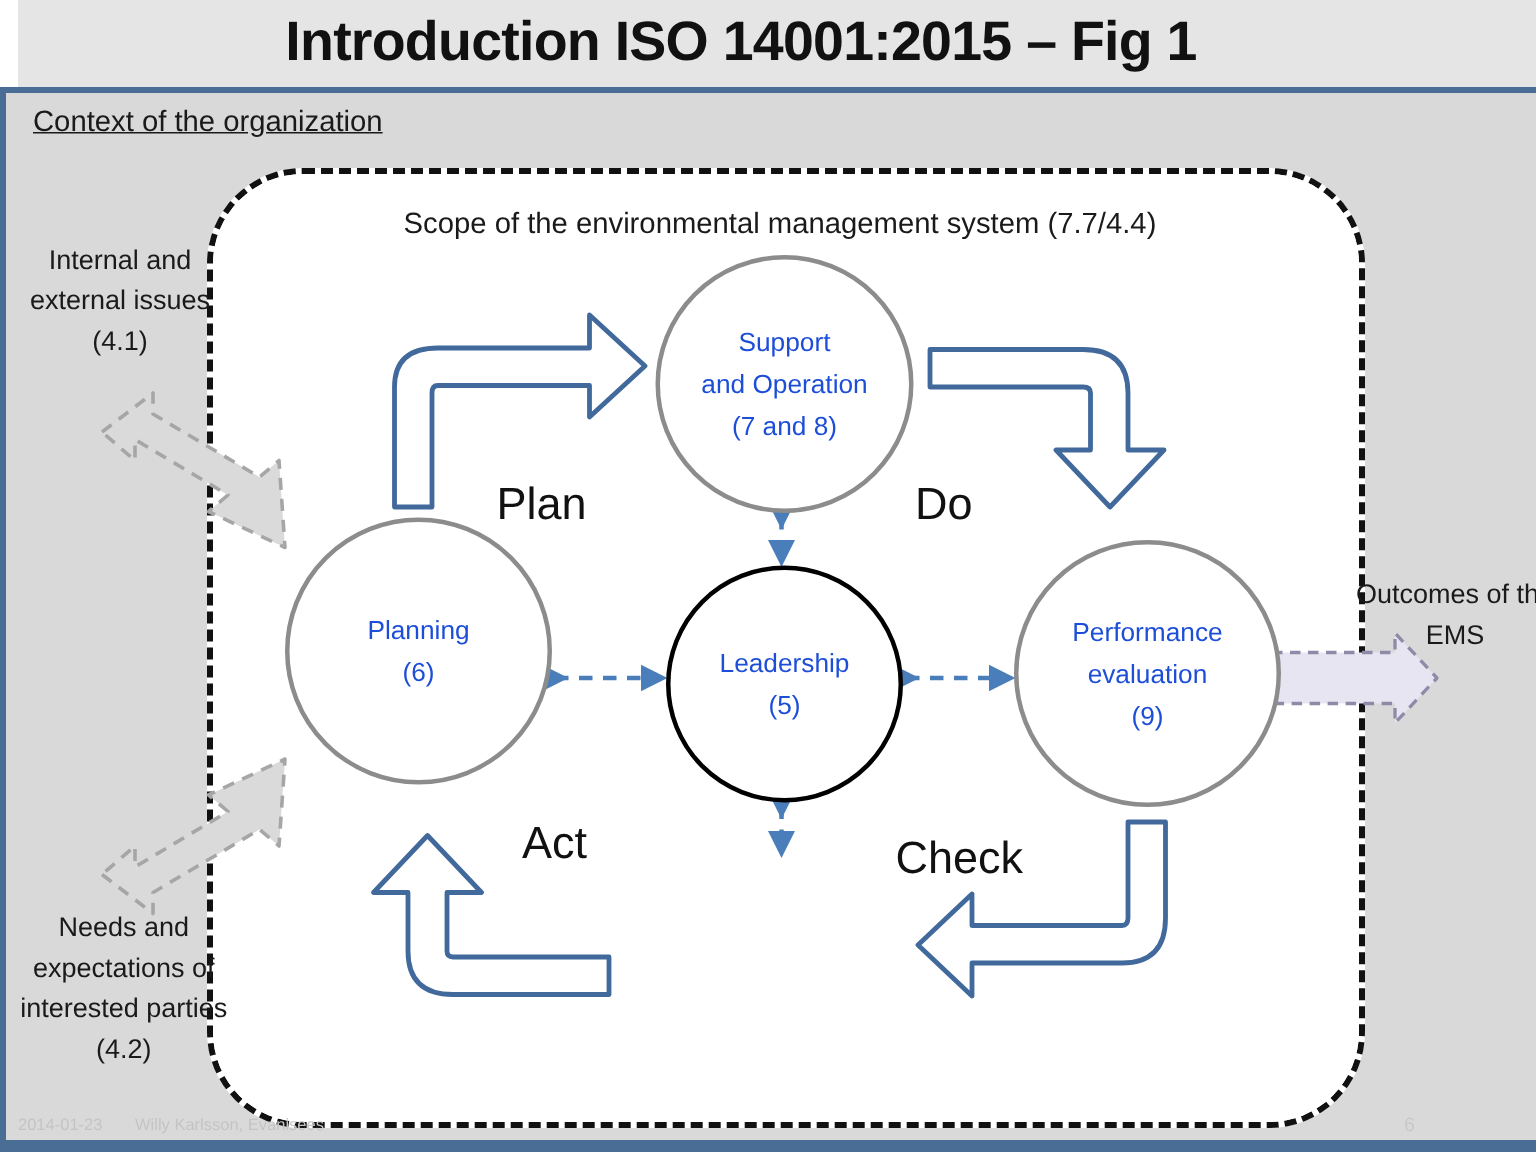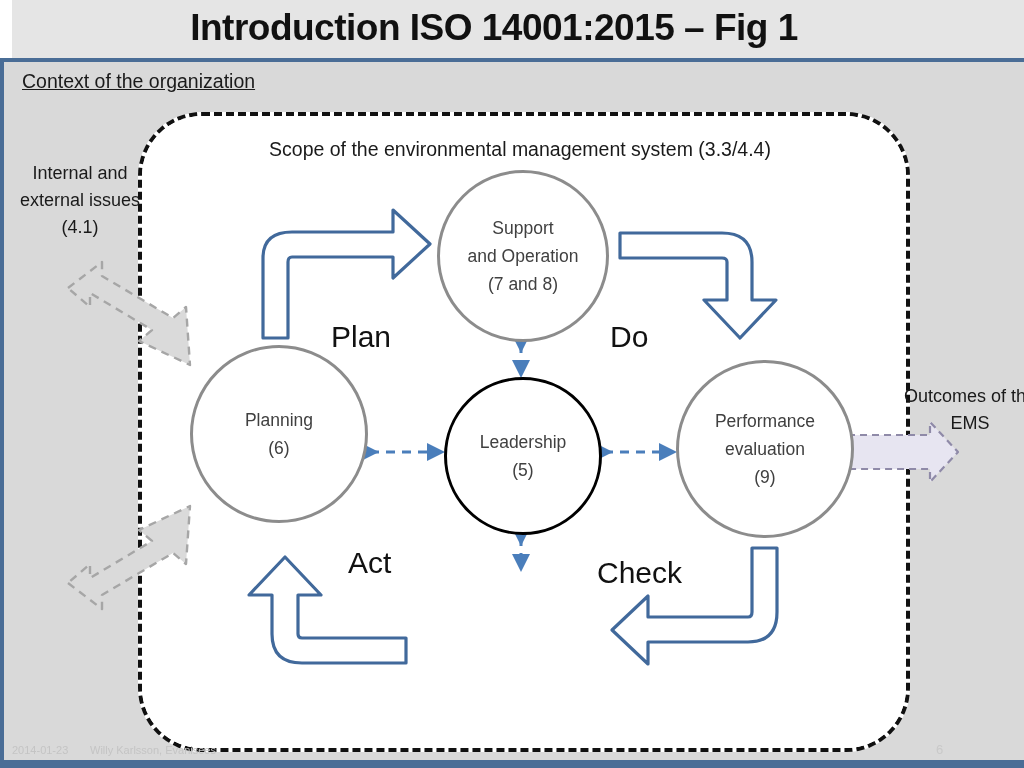--- a/index.html
+++ b/index.html
@@ -77,21 +77,21 @@
   #internal-issues{left:0px;top:160px;width:160px;}
   #needs-expect{left:0px;top:605px;width:165px;}
   #outcomes-ems{left:900px;top:383px;width:140px;text-align:center;}
 
   
   .circle{
     position:absolute;border-radius:50%;
     background:#ffffff;
     display:flex;align-items:center;justify-content:center;
     text-align:center;
-    font-size:17.5px;color:#404040;line-height:28px;
+    font-size:17.5px;color:#1d4ed8;line-height:28px;
   }
   .circle-gray{border:3.5px solid #8c8c8c;}
   .circle-black{border:3.5px solid #000000;}
 
   #circle-support{left:437px;top:170px;width:166px;height:166px;}
   #circle-planning{left:190px;top:345px;width:172px;height:172px;}
   #circle-leadership{left:444px;top:377px;width:152px;height:152px;text-align:center;}
   #circle-performance{left:676px;top:360px;width:172px;height:172px;}
   #circle-improve{left:437px;top:570px;width:170px;height:170px;}
 
@@ -124,21 +124,21 @@
   <div class="title-band">
     <div class="title-text">Introduction ISO 14001:2015 – Fig 1</div>
   </div>
 
   <div class="slide"></div>
 
   <div class="context-label">Context of the organization</div>
 
   <div class="scope-box"></div>
   <div class="scope-box-inner-mask"></div>
-  <div class="scope-title">Scope of the environmental management system (3.3/4.4)</div>
+  <div class="scope-title">Scope of the environmental management system (7.7/4.4)</div>
 
   <svg id="overlay" viewBox="0 0 1024 768">
     <defs>
       <marker id="dblue" markerWidth="6" markerHeight="6" refX="3" refY="3" orient="auto">
         <path d="M0,0 L6,3 L0,6 z" fill="#4a7ebb"></path>
       </marker>
     </defs>
 
     <g>
       <path d="M263,338 L263,258 Q263,232 292,232 L393,232 L393,210 L430,244 L393,278 L393,257 L292,257
@@ -209,20 +209,21 @@
     </div>
   </div>
 
 
   <div class="pdca" id="label-plan">Plan</div>
   <div class="pdca" id="label-do">Do</div>
   <div class="pdca" id="label-act">Act</div>
   <div class="pdca" id="label-check">Check</div>
 
   <div class="side-label" id="internal-issues">Internal and external issues (4.1)</div>
+  <div class="side-label" id="needs-expect">Needs and expectations of interested parties (4.2)</div>
   <div class="side-label" id="outcomes-ems">Outcomes of the EMS</div>
 
   <div class="footer-text" id="footer-date">2014-01-23</div>
   <div class="footer-text" id="footer-author">Willy Karlsson, Evanisees</div>
   <div class="footer-text" id="footer-page">6</div>
 
   <div class="slide-bottom-rule"></div>
 </div>
 
 </body></html>

